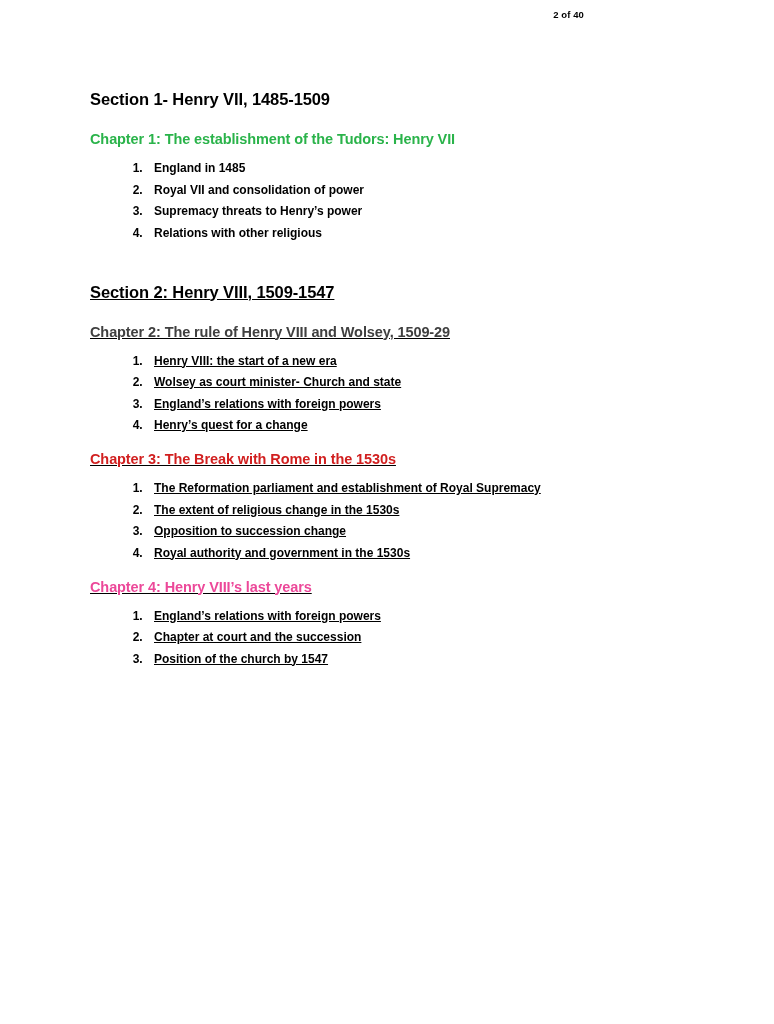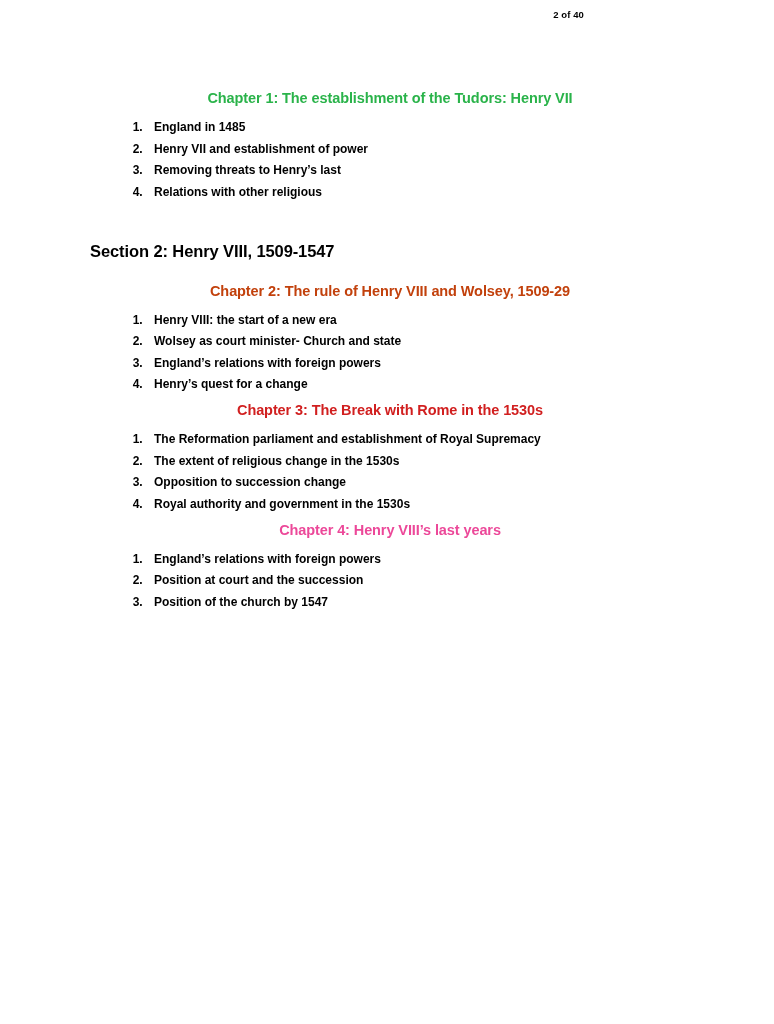--- a/index.html
+++ b/index.html
@@ -38,30 +38,30 @@
   }
   .section-title {
     font-size: 16.5px;
     font-weight: bold;
     color: #000000;
     margin: 0 0 22px 0;
     letter-spacing: -0.1px;
   }
   .section-block + .section-block {
     margin-top: 42px;
+    text-decoration: underline;
   }
   .chapter-title {
     font-size: 14.5px;
     font-weight: bold;
     margin: 0 0 14px 0;
     letter-spacing: -0.1px;
-    text-align: center;
   }
   .chapter-block + .chapter-block {
-    margin-top: 10px;
+    margin-top: 18px;
   }
   ol.topic-list {
     list-style: decimal;
     margin: 0 0 0 0;
     padding-left: 56px;
     font-size: 12px;
     font-weight: bold;
     color: #000;
   }
   ol.topic-list li {
@@ -76,37 +76,38 @@
 </head>
 <body>
 
 <div class="page">
 
   <div class="page-number">2 of 40</div>
 
   <div class="content">
 
     <div class="section-block">
+      <h1 class="section-title">Section 1- Henry VII, 1485-1509</h1>
 
       <div class="chapter-block">
         <h2 class="chapter-title" style="color:#2ab34a">Chapter 1: The establishment of the Tudors: Henry VII</h2>
         <ol class="topic-list">
           <li>England in 1485</li>
-          <li>Henry VII and establishment of power</li>
-          <li>Removing threats to Henry’s last</li>
+          <li>Royal VII and consolidation of power</li>
+          <li>Supremacy threats to Henry’s power</li>
           <li>Relations with other religious</li>
         </ol>
       </div>
     </div>
 
     <div class="section-block">
       <h1 class="section-title">Section 2: Henry VIII, 1509-1547</h1>
 
       <div class="chapter-block">
-        <h2 class="chapter-title" style="color:#c2410c">Chapter 2: The rule of Henry VIII and Wolsey, 1509-29</h2>
+        <h2 class="chapter-title" style="color:#404040">Chapter 2: The rule of Henry VIII and Wolsey, 1509-29</h2>
         <ol class="topic-list">
           <li>Henry VIII: the start of a new era</li>
           <li>Wolsey as court minister- Church and state</li>
           <li>England’s relations with foreign powers</li>
           <li>Henry’s quest for a change</li>
         </ol>
       </div>
 
       <div class="chapter-block">
         <h2 class="chapter-title" style="color:#d11f1f">Chapter 3: The Break with Rome in the 1530s</h2>
@@ -115,20 +116,20 @@
           <li>The extent of religious change in the 1530s</li>
           <li>Opposition to succession change</li>
           <li>Royal authority and government in the 1530s</li>
         </ol>
       </div>
 
       <div class="chapter-block">
         <h2 class="chapter-title" style="color:#ec4899">Chapter 4: Henry VIII’s last years</h2>
         <ol class="topic-list">
           <li>England’s relations with foreign powers</li>
-          <li>Position at court and the succession</li>
+          <li>Chapter at court and the succession</li>
           <li>Position of the church by 1547</li>
         </ol>
       </div>
     </div>
 
   </div>
 </div>
 
 </body></html>

